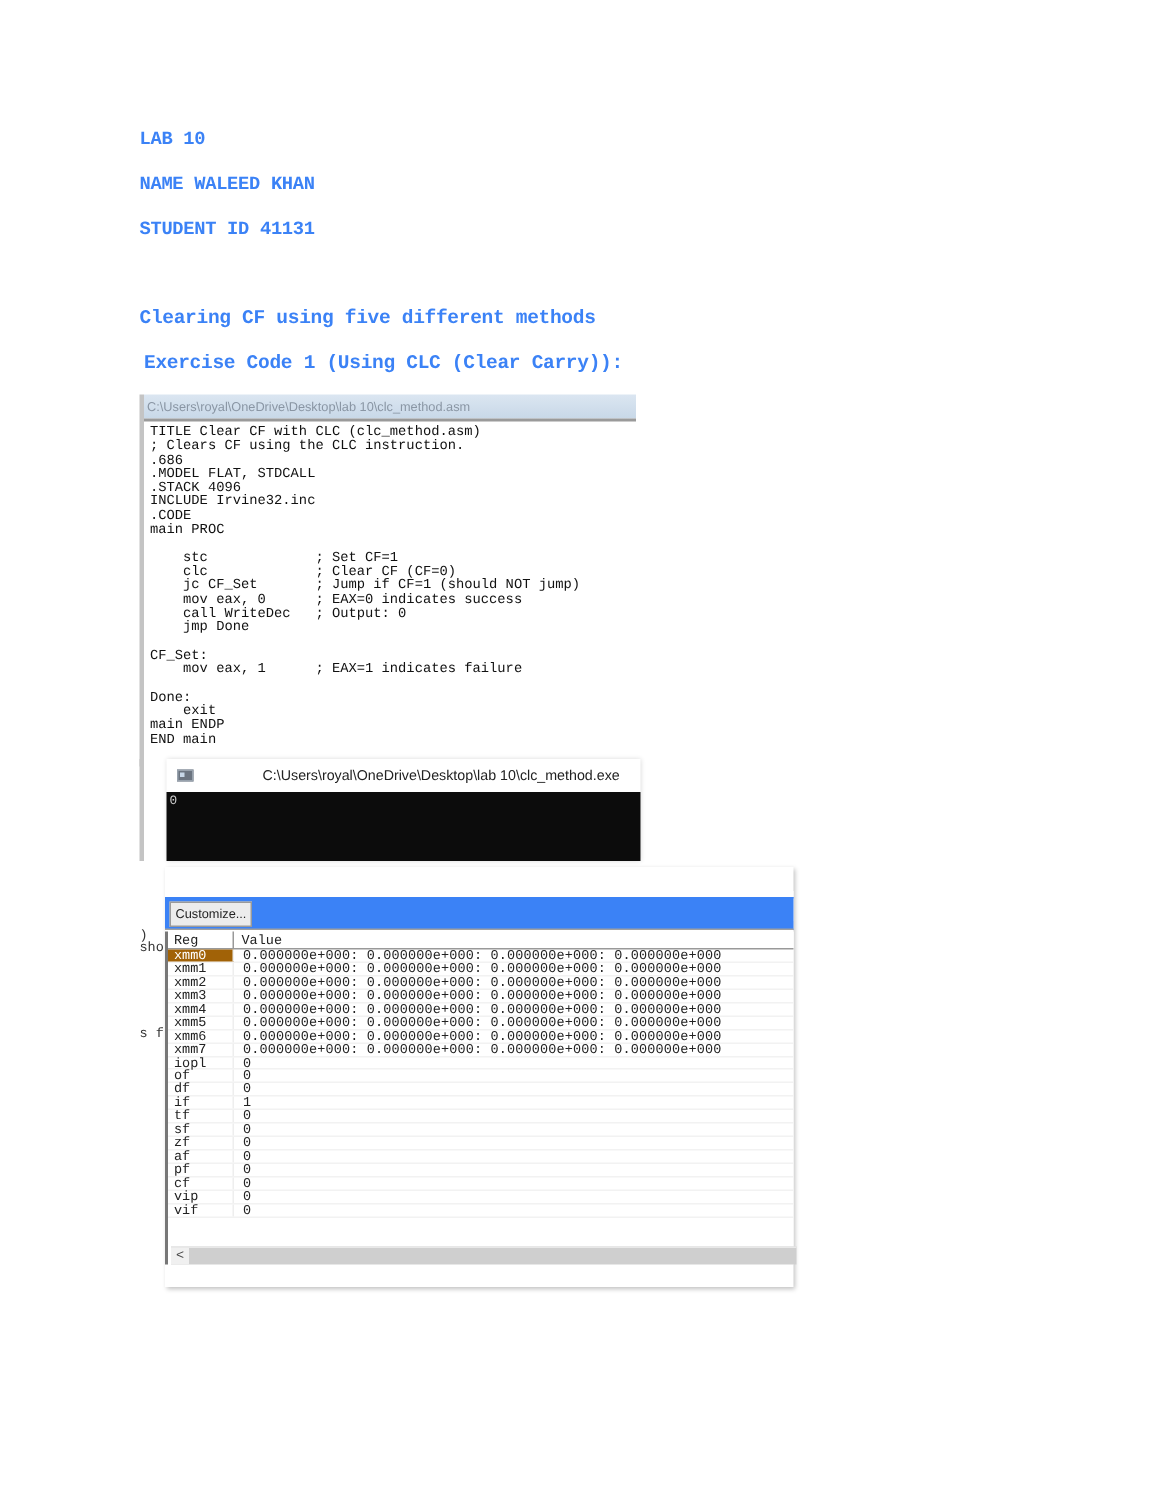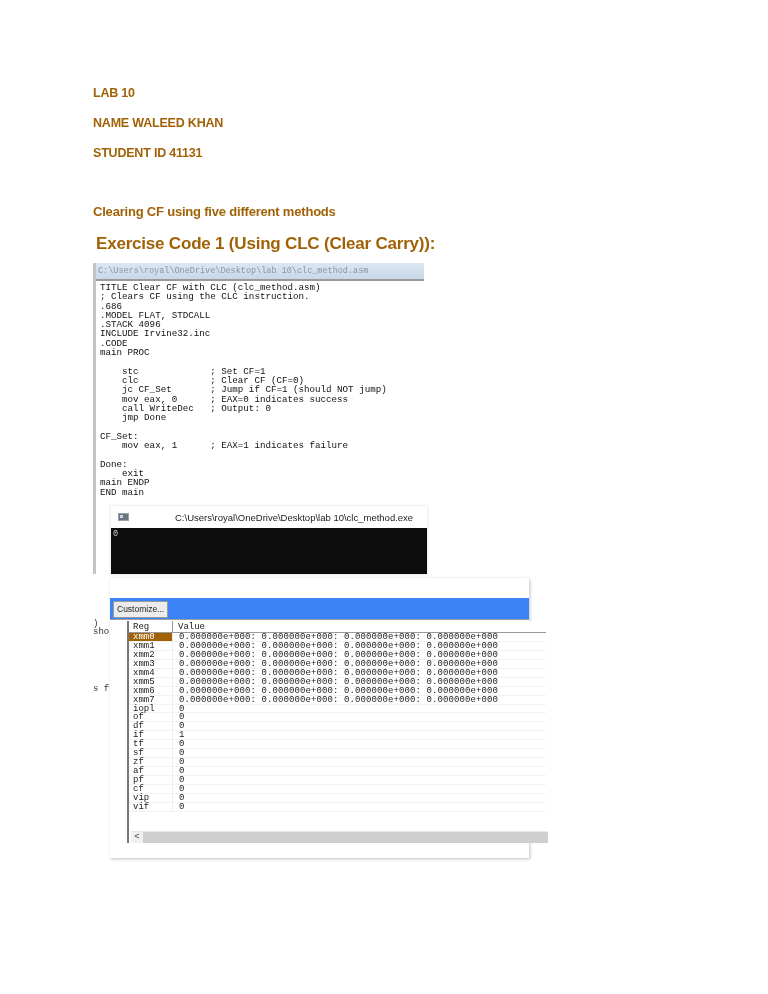--- a/index.html
+++ b/index.html
@@ -1,38 +1,38 @@
 <!DOCTYPE html>
 <html><head>
 <meta charset="utf-8">
 <style>
   * { box-sizing: border-box; margin: 0; padding: 0; }
   html, body { width: 768px; height: 994px; background: #ffffff; overflow: hidden; }
   body { position: relative; font-family: "Liberation Sans", sans-serif; color: #111; }
 
   .heading {
     position: absolute; left: 93px;
-    font-family: Liberation Sans, sans-serif; font-weight: bold; font-size: 12.5px;
-    color: #a16207; white-space: nowrap; letter-spacing: -0.2px; text-align: right;
+    font-family: Liberation Mono, monospace; font-weight: bold; font-size: 12.5px;
+    color: #3b82f6; white-space: nowrap; letter-spacing: -0.2px; text-align: right;
   }
   .h-lab { top: 86px; }
   .h-name { top: 116px; }
   .h-id { top: 146px; }
   .h-section { top: 204px; font-size: 13px; }
-  .h-exercise { top: 234px; left: 96px; font-size: 17px; }
+  .h-exercise { top: 234px; left: 96px; font-size: 13px; }
 
   
   .editor {
     position: absolute; left: 93px; top: 263px; width: 331px; height: 248px;
     background: #fff; border-left: 3px solid #c4c4c4;
   }
   .editor-title {
     height: 18px; background: linear-gradient(#dbe6f1, #c8d8e8);
     border-bottom: 2px solid #9a9a9a;
-    font-family: Liberation Mono, monospace; font-size: 8.5px; color: #8a96a4;
+    font-family: Liberation Sans, sans-serif; font-size: 8.5px; color: #8a96a4;
     line-height: 17px; padding-left: 2px; white-space: nowrap; overflow: hidden;
   }
   .code {
     font-family: "Liberation Mono", monospace; font-size: 9.2px; line-height: 9.3px;
     color: #111; padding: 2px 0 0 4px; white-space: pre;
   }
   .code-line { height: 9.3px; }
 
   
   .console {
@@ -73,21 +73,21 @@
   .reg-toolbar {
     position: absolute; top: 20px; left: 0; width: 419px; height: 22px; background: #3b82f6;
     border-top: 1px solid #3b82f6; border-bottom: 1px solid #a0a0a0;
   }
   .customize-btn {
     position: absolute; left: 3px; top: 2px; height: 17px; padding: 0 3px;
     font-family: "Liberation Sans", sans-serif; font-size: 8.5px; color: #222;
     background: #ececec; border: 1px solid #9a9a9a; line-height: 15px;
   }
   .reg-table {
-    position: absolute; top: 43px; left: 17px; width: 419px; height: 222px; background: #fff;
+    position: absolute; top: 43px; left: 0; width: 419px; height: 222px; background: #fff;
     border-left: 2px solid #777;
     font-family: "Liberation Mono", monospace; font-size: 9px; color: #222;
   }
   .reg-head {
     height: 12px; border-bottom: 1px solid #999; display: flex; background: #fff;
   }
   .reg-head .c1 { width: 44px; border-right: 1px solid #999; padding-left: 4px; line-height: 12px; }
   .reg-head .c2 { padding-left: 5px; line-height: 12px; }
   .reg-row { height: 8.95px; display: flex; line-height: 9px; border-bottom: 1px solid #f2f2f2; }
   .reg-row .c1 { width: 44px; padding-left: 4px; border-right: 1px solid #eee; }

